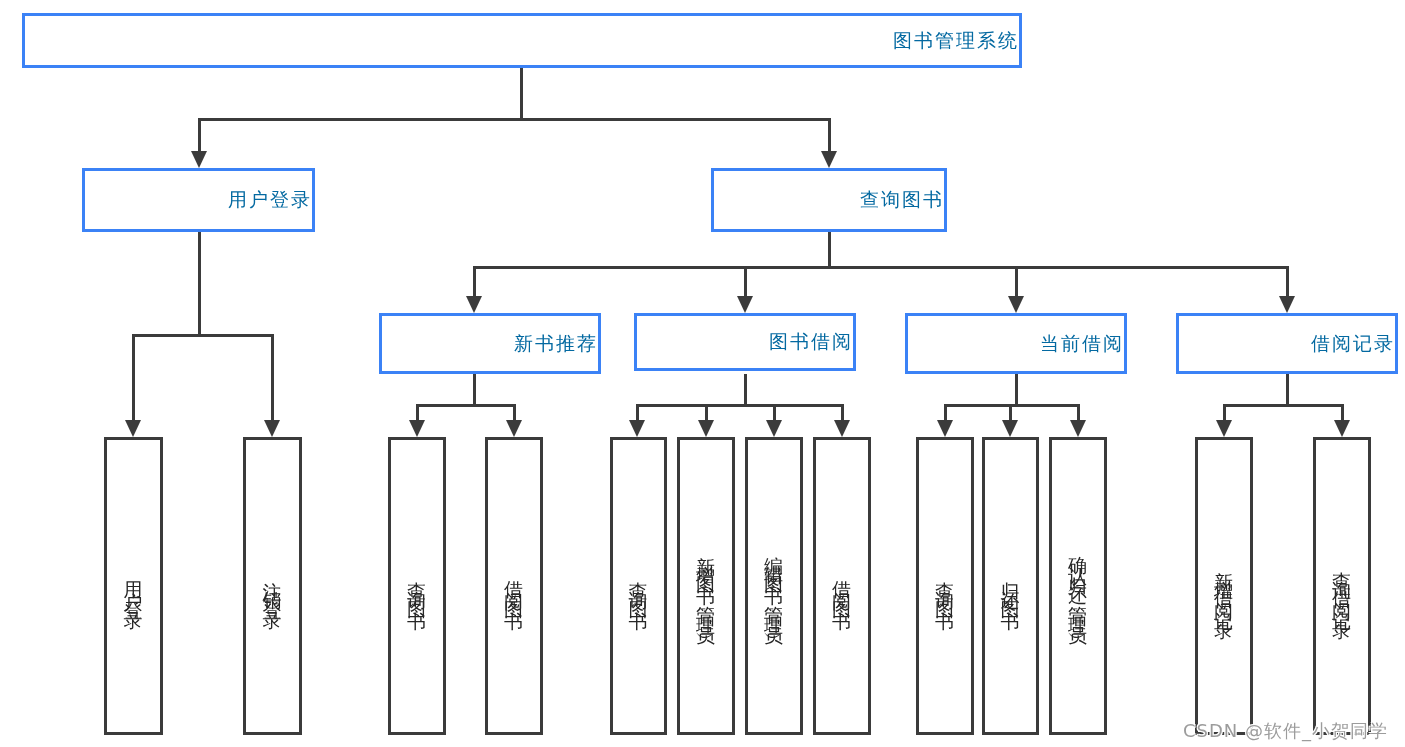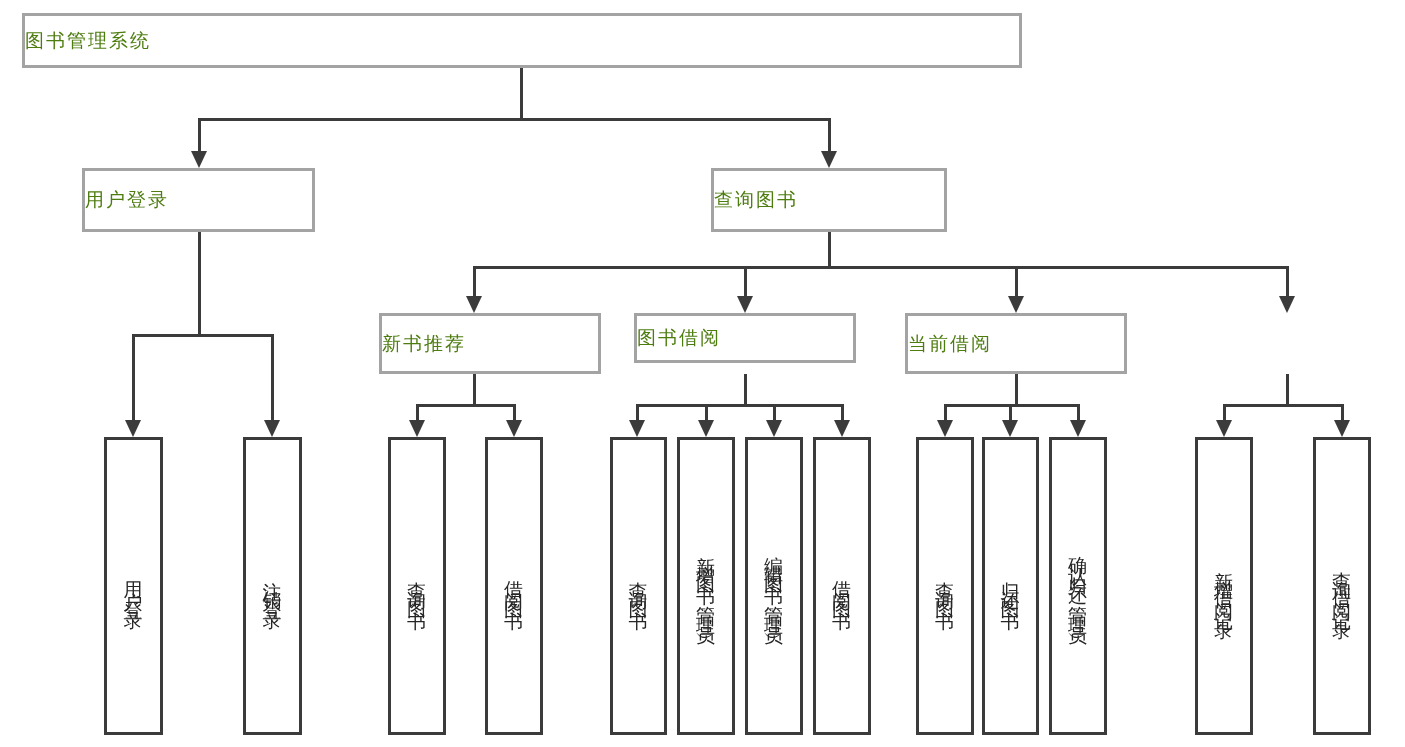--- a/index.html
+++ b/index.html
@@ -6,24 +6,24 @@
   #canvas{
     position:relative;
     width:1405px;height:747px;
     background:#ffffff;
     font-family:"DejaVu Sans","Liberation Sans",sans-serif;
     overflow:hidden;
   }
   .box{
     position:absolute;
     background:#ffffff;
-    border:3px solid #a3a3a3;
+    border:3px solid #3b82f6;
     box-sizing:border-box;
-    display:flex;align-items:center;justify-content:flex-start;
-    color:#4d7c0f;
+    display:flex;align-items:center;justify-content:flex-end;
+    color:#0369a1;
     font-size:19px;
     letter-spacing:2px;
     z-index:2;
   }
   .leaf{
     position:absolute;
     top:437px;height:298px;
     background:#ffffff;
     border:3px solid #3b3b3b;
     box-sizing:border-box;
@@ -70,25 +70,28 @@
   <div class="box" style="left:82px;top:168px;width:233px;height:64px;">
     <span>用户登录</span>
   </div>
   <div class="box" style="left:711px;top:168px;width:236px;height:64px;">
     <span>查询图书</span>
   </div>
 
   <div class="box" style="left:363px;top:313px;width:222px;height:61px;margin-left:16px;">
     <span>新书推荐</span>
   </div>
-  <div class="box" style="left:634px;top:313px;width:222px;height:50px;">
+  <div class="box" style="left:634px;top:313px;width:222px;height:58px;">
     <span>图书借阅</span>
   </div>
   <div class="box" style="left:905px;top:313px;width:222px;height:61px;">
     <span>当前借阅</span>
+  </div>
+  <div class="box" style="left:1176px;top:313px;width:222px;height:61px;">
+    <span>借阅记录</span>
   </div>
 
   <div class="leaf" style="left:104px;width:59px;">
     <span>用户登录</span>
   </div>
   <div class="leaf" style="left:243px;width:59px;">
     <span>注销登录</span>
   </div>
 
   <div class="leaf" style="left:388px;width:58px;">
@@ -180,14 +183,15 @@
   <div class="arrow" style="left:1002px;top:420px;"></div>
   <div class="arrow" style="left:1070px;top:420px;"></div>
 
   <div class="v" style="left:1286px;top:374px;height:33px;"></div>
   <div class="h" style="left:1223px;top:404px;width:121px;"></div>
   <div class="v" style="left:1223px;top:404px;height:18px;"></div>
   <div class="v" style="left:1341px;top:404px;height:18px;"></div>
   <div class="arrow" style="left:1216px;top:420px;"></div>
   <div class="arrow" style="left:1334px;top:420px;"></div>
 
+  <div class="watermark">CSDN @软件_小贺同学</div>
 
 </div>
 
 </body></html>

